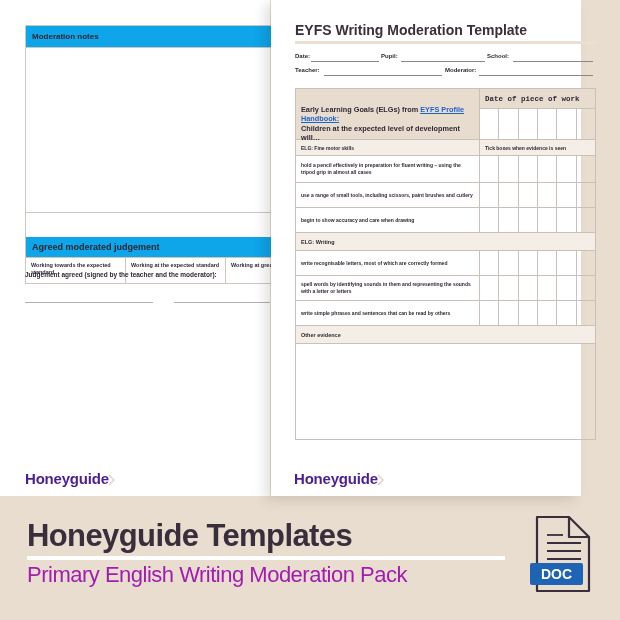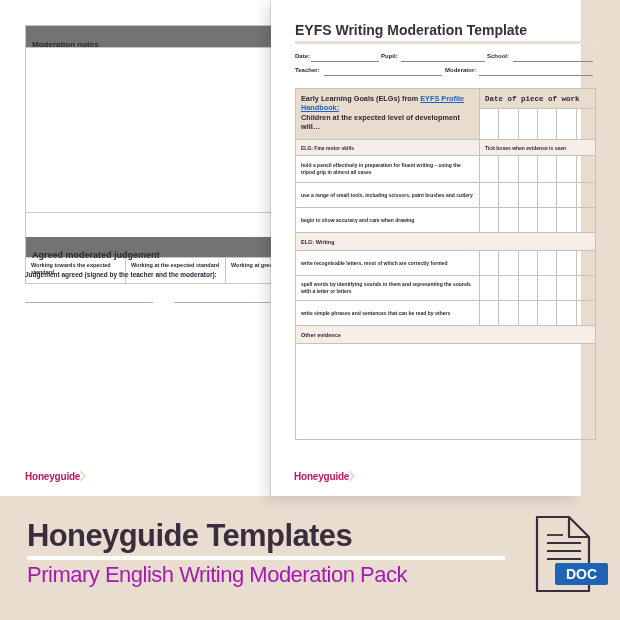--- a/index.html
+++ b/index.html
@@ -4,60 +4,60 @@
 <style>
   * { box-sizing: border-box; margin: 0; padding: 0; }
   html, body { width: 620px; height: 620px; overflow: hidden; }
   body { background: #e9ddd0; font-family: "Liberation Sans", sans-serif; color: #2f2733; position: relative; }
   .page { position: absolute; background: #fff; }
   #left-page { left: 0; top: 0; width: 270px; height: 496px; }
   #right-page { left: 271px; top: 0; width: 310px; height: 496px; box-shadow: -6px 4px 12px rgba(0,0,0,0.12); }
 
   
   .lp-notes { position: absolute; left: 25px; top: 25px; width: 250px; height: 188px; border: 1px solid #cfc7bf; border-right: none; }
-  .lp-head { background: #737373; height: 22px; padding: 8px 6px; font-size: 8px; font-weight: bold; line-height: 22px; border-bottom: 1px solid #cfc7bf; }
+  .lp-head { background: #0ea5e9; height: 22px; padding: 0 6px; font-size: 8px; font-weight: bold; line-height: 22px; border-bottom: 1px solid #cfc7bf; }
   .lp-judge { position: absolute; left: 25px; top: 212px; width: 250px; border: 1px solid #cfc7bf; border-right: none; }
   .lp-judge .lp-head { font-size: 9px; height: 21px; line-height: 21px; margin-top: 24px; }
   .lp-cells { display: flex; height: 25px; }
   .lp-cell { width: 100px; flex: none; border-right: 1px solid #cfc7bf; font-size: 5.5px; font-weight: bold; padding: 4px 5px; line-height: 1.2; overflow: hidden; white-space: normal; }
   .lp-signed { position: absolute; left: 25px; top: 271px; font-size: 6.5px; font-weight: bold; }
   .sig-line { position: absolute; top: 302px; height: 1px; background: #b7afa8; }
-  .logo { position: absolute; font-size: 10px; font-weight: bold; color: #be185d; letter-spacing: -0.2px; text-align: right; }
+  .logo { position: absolute; font-size: 15px; font-weight: bold; color: #4c1d95; letter-spacing: -0.2px; text-align: right; }
   .logo .chev { display: inline-block; width: 6px; height: 12px; vertical-align: -2px; }
 
   
   .rp-title { position: absolute; left: 24px; top: 22px; font-size: 14px; font-weight: bold; color: #3a2f3a; }
   .rp-rule { position: absolute; left: 24px; top: 41px; width: 302px; height: 3px; background: #eadfd3; }
   .rp-field { position: absolute; font-size: 6px; font-weight: bold; }
   .rp-line { position: absolute; height: 1px; background: #8d858a; }
   .rp-table { position: absolute; left: 24px; top: 88px; width: 301px; border: 1px solid #c9c0b9; }
   .rp-row { display: flex; border-bottom: 1px solid #c9c0b9; }
   .rp-row:last-child { border-bottom: none; }
   .rp-desc { width: 184px; flex: none; border-right: 1px solid #c9c0b9; font-size: 5px; font-weight: bold; padding: 0 5px; display: flex; align-items: center; line-height: 1.35; }
   .rp-ticks { display: flex; flex: 1; }
   .rp-tick { flex: 1; border-right: 1px solid #c9c0b9; }
   .rp-tick:last-child { border-right: none; }
   .rp-section { background: #f4eee7; font-size: 5.5px; font-weight: bold; height: 18px; line-height: 18px; padding: 0 5px; border-bottom: 1px solid #c9c0b9; }
   .rp-hdr { display: flex; border-bottom: 1px solid #c9c0b9; }
-  .rp-hdr-left { width: 184px; flex: none; background: #e8dccf; border-right: 1px solid #c9c0b9; padding: 5px 5px; font-size: 7.3px; font-weight: bold; line-height: 1.3; }
+  .rp-hdr-left { width: 184px; flex: none; background: #e8dccf; border-right: 1px solid #c9c0b9; padding: 16px 5px; font-size: 7.3px; font-weight: bold; line-height: 1.3; }
   .rp-hdr-left .link { color: #1f63c9; text-decoration: underline; }
   .rp-hdr-right { flex: 1; display: flex; flex-direction: column; }
   .rp-hdr-right .cap { background: #e8dccf; font-size: 7.5px; font-weight: bold; height: 20px; line-height: 20px; padding: 0 5px; border-bottom: 1px solid #c9c0b9; font-family: Liberation Mono, monospace; }
   .rp-hdr-right .rp-ticks { flex: 1; }
   .rp-fine { display: flex; border-bottom: 1px solid #c9c0b9; background: #f4eee7; height: 16px; }
   .rp-fine .l { width: 184px; flex: none; border-right: 1px solid #c9c0b9; font-size: 5px; font-weight: bold; padding: 0 5px; line-height: 16px; }
   .rp-fine .r { flex: 1; font-size: 5px; font-weight: bold; padding: 0 5px; line-height: 16px; white-space: nowrap; overflow: hidden; }
   .rp-other { height: 95px; }
 
   
   .band-title { position: absolute; left: 27px; top: 518px; font-size: 31px; font-weight: bold; color: #3a2d3c; letter-spacing: -0.6px; }
   .band-rule { position: absolute; left: 27px; top: 556px; width: 478px; height: 4px; background: #fff; }
   .band-sub { position: absolute; left: 27px; top: 562px; font-size: 22px; color: #a21caf; letter-spacing: -0.5px; }
   .doc-icon { position: absolute; left: 535px; top: 515px; width: 56px; height: 78px; }
-  .doc-label { position: absolute; left: 530px; top: 563px; width: 53px; height: 22px; background: #1f63b4; color: #fff; font-size: 14px; font-weight: bold; text-align: center; line-height: 22px; border-radius: 2px; margin-left: 25px; }
+  .doc-label { position: absolute; left: 530px; top: 563px; width: 53px; height: 22px; background: #1f63b4; color: #fff; font-size: 14px; font-weight: bold; text-align: center; line-height: 22px; border-radius: 2px; }
 </style>
 </head>
 <body>
 
 <div class="page" id="left-page">
   <div class="lp-notes">
     <div class="lp-head">Moderation notes</div>
   </div>
   <div class="lp-judge">
     <div class="lp-head">Agreed moderated judgement</div>

